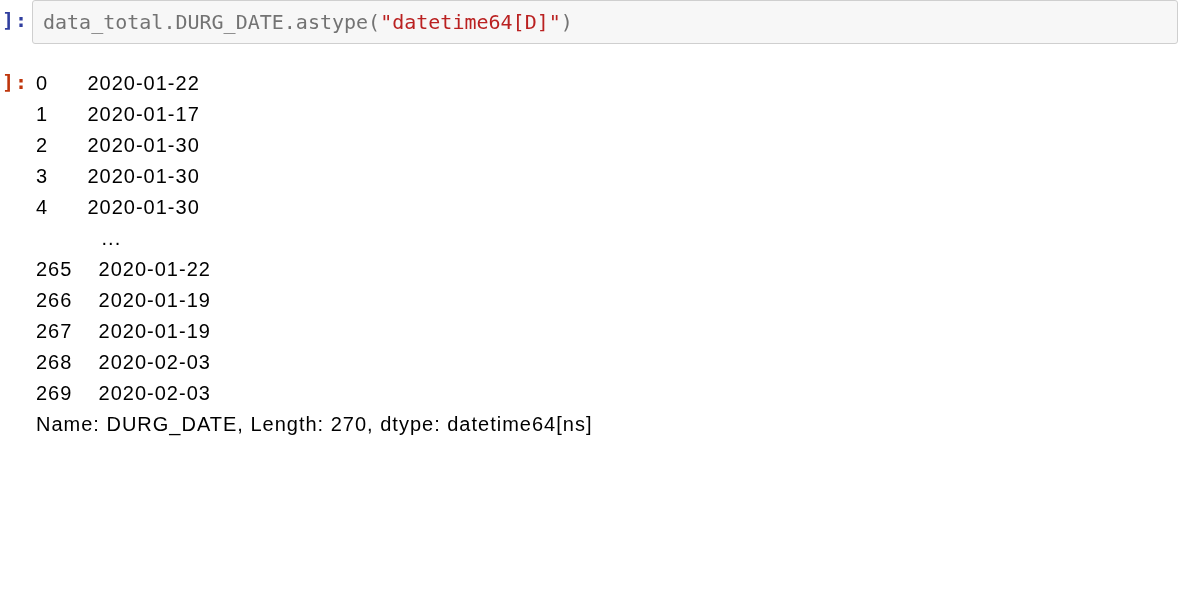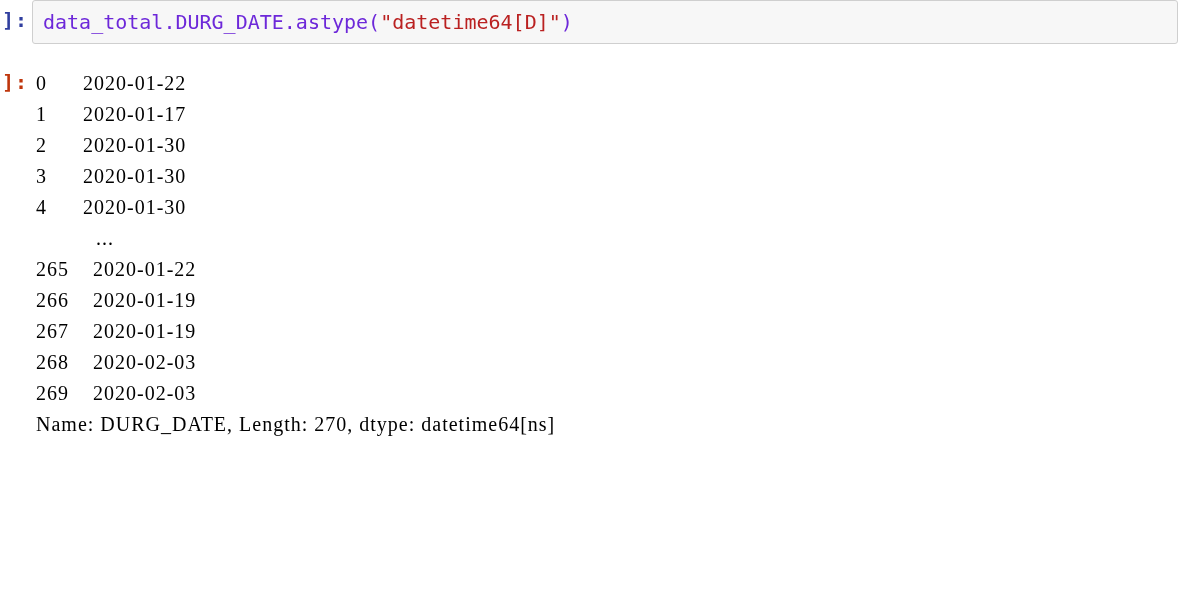--- a/index.html
+++ b/index.html
@@ -36,29 +36,29 @@
     border-radius: 3px;
     padding: 6px 10px;
     font-family: inherit;
     font-size: inherit;
     line-height: 1.5;
     white-space: pre;
   }
   .output-area {
     flex: 1;
     padding: 6px 21px 6px 4px;
-    font-family: Liberation Serif, serif;
+    font-family: Liberation Sans, sans-serif;
     font-size: inherit;
     line-height: 1.55;
     white-space: pre;
     letter-spacing: 1px;
   }
   .out-cell { margin-top: 18px; }
   .tok-str { color: #ba2121; }
-  .tok-plain { color: #6d28d9; }
+  .tok-plain { color: #737373; }
 </style>
 </head>
 <body>
 
 <div class="cell">
   <div class="prompt prompt-in">]:</div>
   <div class="input-area"><span class="tok-plain">data_total.DURG_DATE.astype(</span><span class="tok-str">"</span><span class="tok-str">datetime64[D]</span><span class="tok-str">"</span><span class="tok-plain">)</span></div>
 </div>
 
 <div class="cell out-cell">

